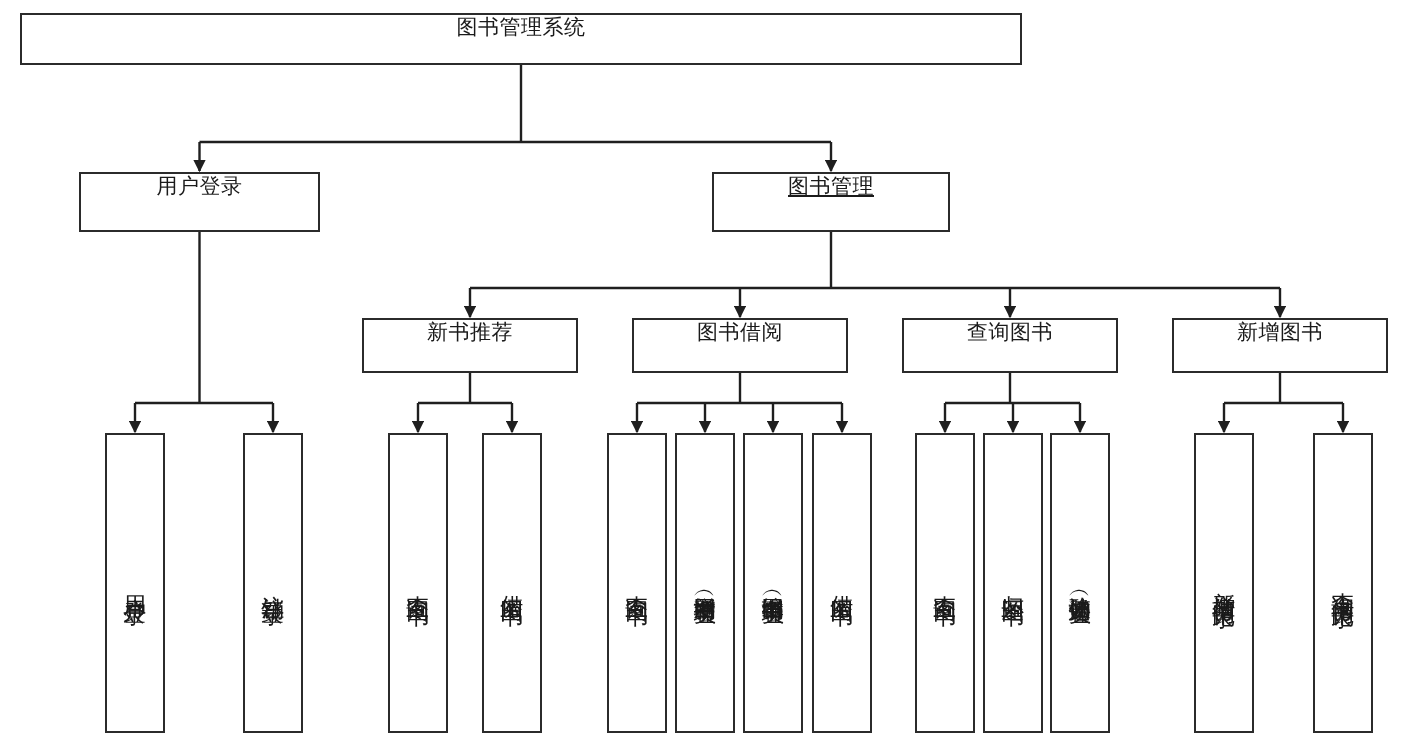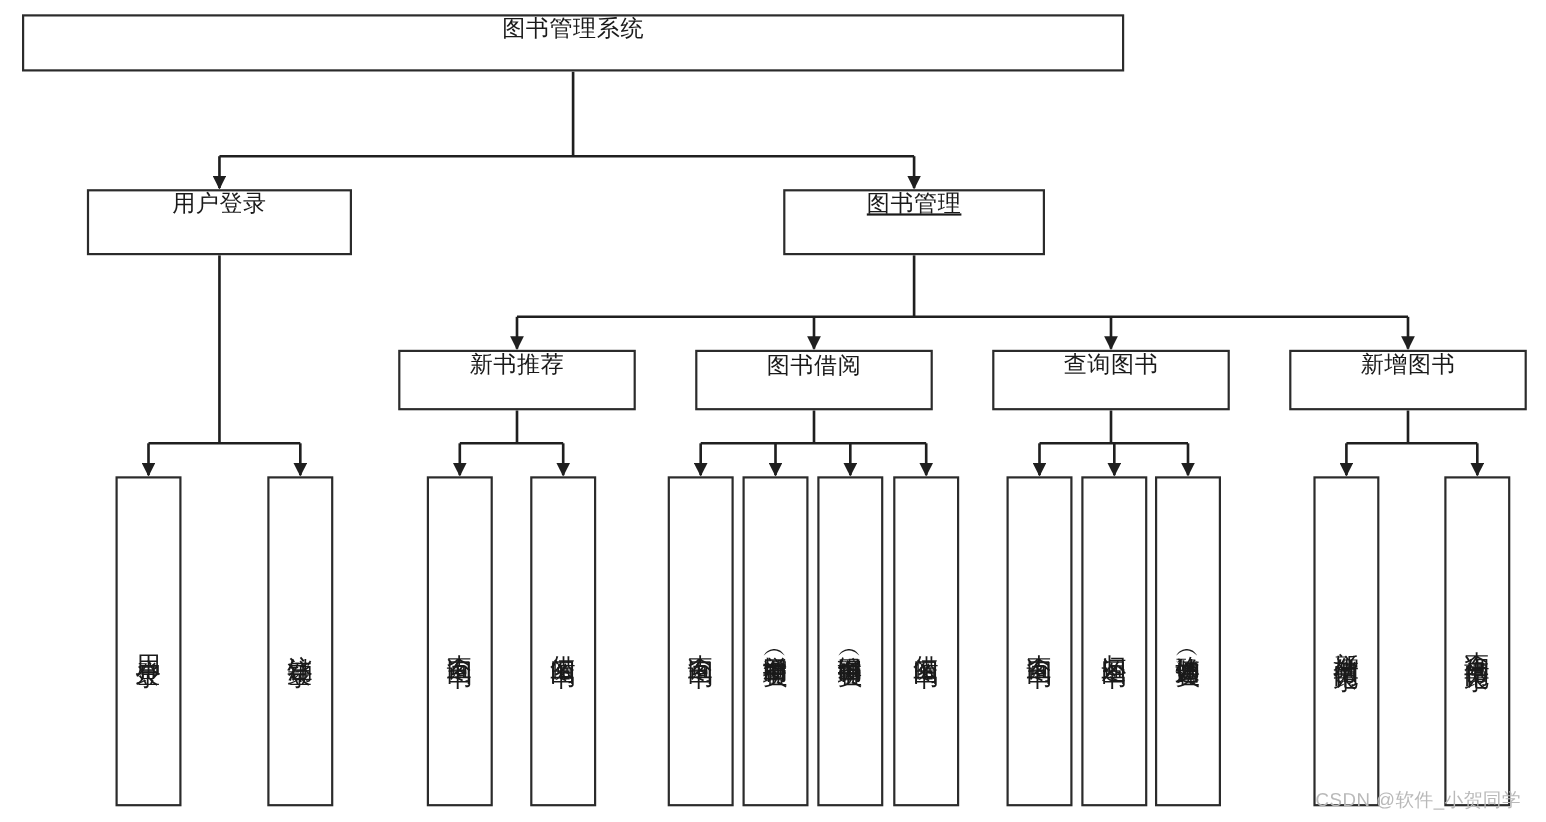--- a/index.html
+++ b/index.html
@@ -171,15 +171,14 @@
         <span class="node-label">确认归还（管理员）</span>
       </div>
       <div class="node node-v" style="left: 1194px; top: 433px; width: 60px; height: 300px;">
         <span class="node-label">新增借阅记录</span>
       </div>
       <div class="node node-v" style="left: 1313px; top: 433px; width: 60px; height: 300px;">
         <span class="node-label">查询借阅记录</span>
       </div>
     </div>
 
-  <div class="watermark" style="left: 1196px; top: 716px;">CSDN @软件_小贺同学</div>
 
 </div>
 
 </body></html>

